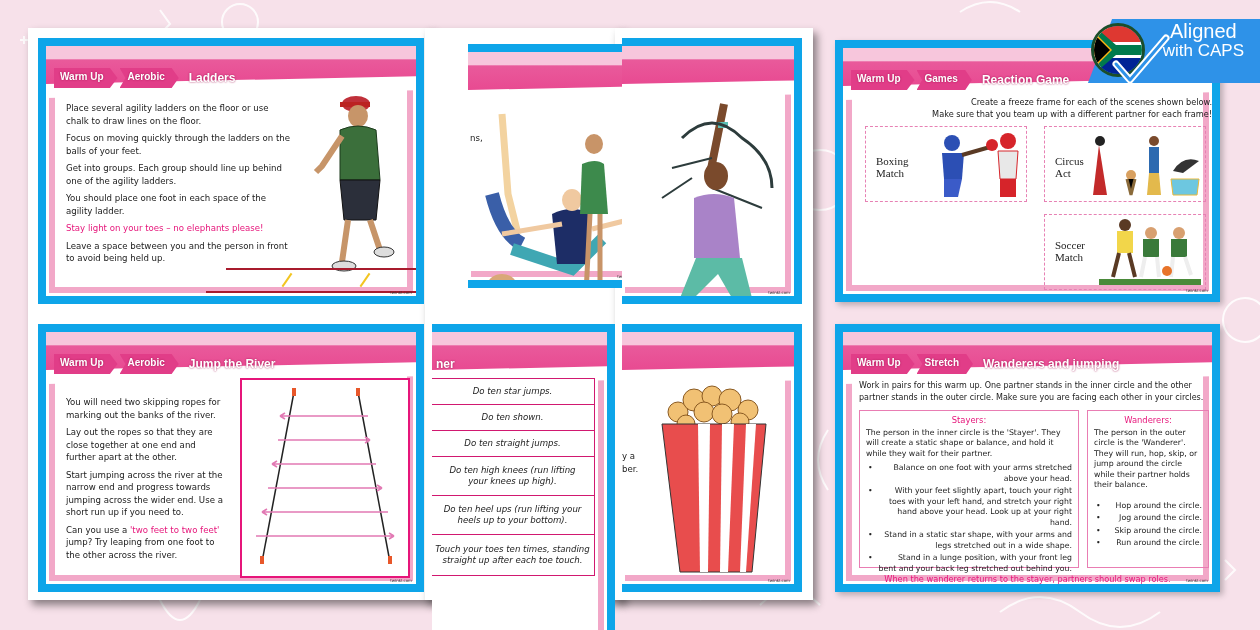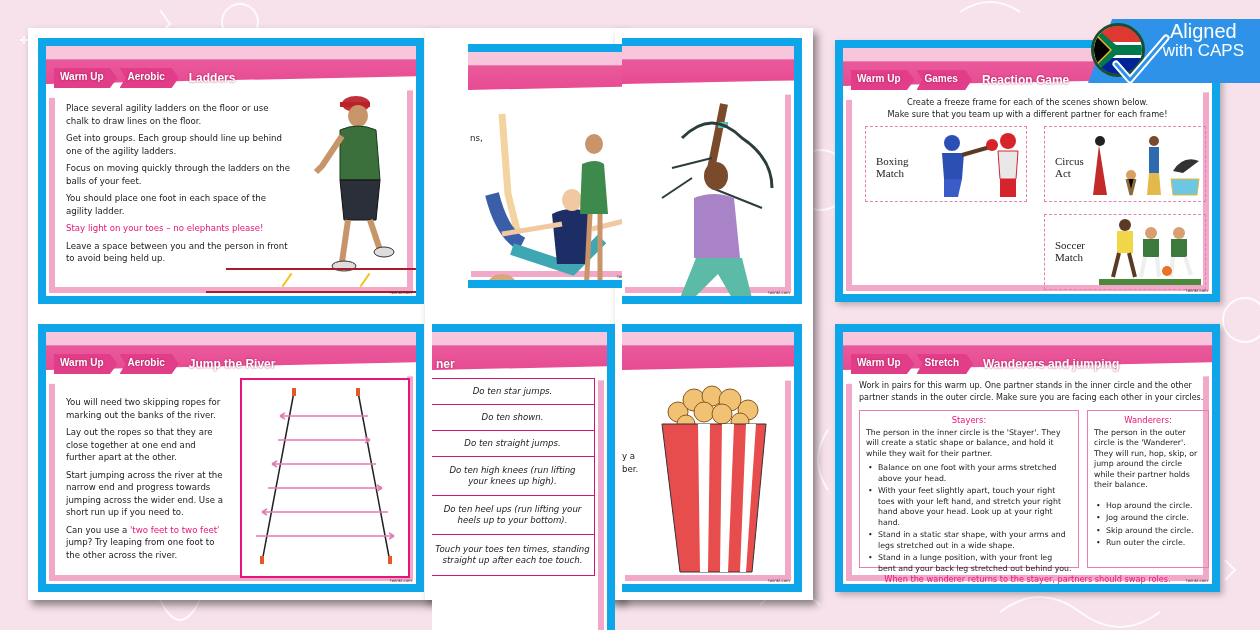--- a/index.html
+++ b/index.html
@@ -82,21 +82,21 @@
   .frame {
     position: absolute; border: 1.5px dashed #e781b4;
     font-size: 11px; line-height: 12px; font-family: Liberation Serif, serif;
   }
   .frame .lbl { position: absolute; left: 10px; top: 28px; }
 
   
   .box-pink { position: absolute; border: 1.5px solid #e97db3; padding: 4px 6px; font-size: 7.8px; line-height: 10.5px; }
   .box-pink h4 { font-weight: normal; color: #e6157a; text-align: center; font-size: 8.4px; margin-bottom: 2px; }
   .box-pink ul { list-style: none; margin-top: 4px; }
-  .box-pink li { position: relative; padding-left: 12px; margin-bottom: 2px; }
+  .box-pink li { position: relative; padding-left: 12px; margin-bottom: 2px; text-align: right; }
   .box-pink li::before { content: "•"; position: absolute; left: 2px; }
 
   
   .caps {
     position: absolute; right: 0; top: 19px; width: 172px; height: 64px;
     background: #2e92e8;
     clip-path: polygon(14% 0, 100% 0, 100% 100%, 0 100%);
     box-shadow: 0 2px 4px rgba(0,0,0,0.3);
   }
   .caps-text {
@@ -139,22 +139,22 @@
 <div class="slide" style="left:38px;top:38px;width:386px;height:266px;">
   <div class="inner"></div>
   <div class="header"></div>
   <div class="crumbs">
     <span class="crumb">Warm Up</span>
     <span class="crumb">Aerobic</span>
     <span class="crumb last">Ladders</span>
   </div>
   <div class="body-text" style="left:20px;top:56px;width:225px;">
     <p>Place several agility ladders on the floor or use chalk to draw lines on the floor.</p>
+    <p>Focus on moving quickly through the ladders on the balls of your feet.</p>
     <p>Get into groups. Each group should line up behind one of the agility ladders.</p>
-    <p>Focus on moving quickly through the ladders on the balls of your feet.</p>
     <p>You should place one foot in each space of the agility ladder.</p>
     <p class="pink">Stay light on your toes – no elephants please!</p>
     <p>Leave a space between you and the person in front to avoid being held up.</p>
   </div>
 
   <svg style="position:absolute;left:250px;top:30px;" width="130" height="200" viewBox="0 0 130 200">
     <ellipse cx="60" cy="28" rx="14" ry="8" fill="#c0303a"></ellipse>
     <rect x="44" y="26" width="30" height="5" fill="#b22"></rect>
     <ellipse cx="62" cy="40" rx="10" ry="11" fill="#c79569"></ellipse>
     <path d="M44 54 q18 -8 36 0 l4 50 h-40 z" fill="#3b6f3b" stroke="#1c3a1c"></path>
@@ -289,21 +289,21 @@
 </div>
 
 <div class="slide" style="left:835px;top:40px;width:385px;height:262px;box-shadow:3px 3px 6px rgba(0,0,0,0.25);">
   <div class="inner"></div>
   <div class="header"></div>
   <div class="crumbs">
     <span class="crumb">Warm Up</span>
     <span class="crumb">Games</span>
     <span class="crumb last">Reaction Game</span>
   </div>
-  <div class="body-text" style="left:0;right:0;top:48px;text-align:center;font-size:8.2px;line-height:12px;">
+  <div class="body-text" style="left:0;right:0;top:48px;text-align:right;font-size:8.2px;line-height:12px;">
     <div>Create a freeze frame for each of the scenes shown below.</div>
     <div>Make sure that you team up with a different partner for each frame!</div>
   </div>
   <div class="frame" style="left:22px;top:78px;width:162px;height:76px;">
     <span class="lbl" style="width:40px;">Boxing Match</span>
     <svg style="position:absolute;left:70px;top:4px;" width="90" height="68" viewBox="0 0 90 68">
       <circle cx="16" cy="12" r="8" fill="#2c4fb4"></circle>
       <path d="M6 22 h22 l-2 26 h-18 z" fill="#2c4fb4"></path>
       <path d="M8 48 h18 l-4 18 h-14 z" fill="#3b5bc8"></path>
       <path d="M26 24 l28 -8" stroke="#5a3a24" stroke-width="4"></path>
@@ -365,21 +365,21 @@
       <li>Stand in a lunge position, with your front leg bent and your back leg stretched out behind you.</li>
     </ul>
   </div>
   <div class="box-pink" style="left:244px;top:78px;width:122px;height:158px;">
     <h4>Wanderers:</h4>
     <div>The person in the outer circle is the 'Wanderer'. They will run, hop, skip, or jump around the circle while their partner holds their balance.</div>
     <ul style="margin-top:10px;">
       <li>Hop around the circle.</li>
       <li>Jog around the circle.</li>
       <li>Skip around the circle.</li>
-      <li>Run outer the circle.</li>
+      <li>Run around the circle.</li>
     </ul>
   </div>
   <div class="pink" style="position:absolute;left:0;right:0;top:242px;text-align:center;font-size:8.2px;">When the wanderer returns to the stayer, partners should swap roles.</div>
   <span class="footer-mark">twinkl.com</span>
 </div>
 
 <div class="caps"></div>
 <div class="caps-flag">
   <svg width="48" height="48" viewBox="0 0 48 48">
     <rect width="48" height="16" fill="#de3831"></rect>

